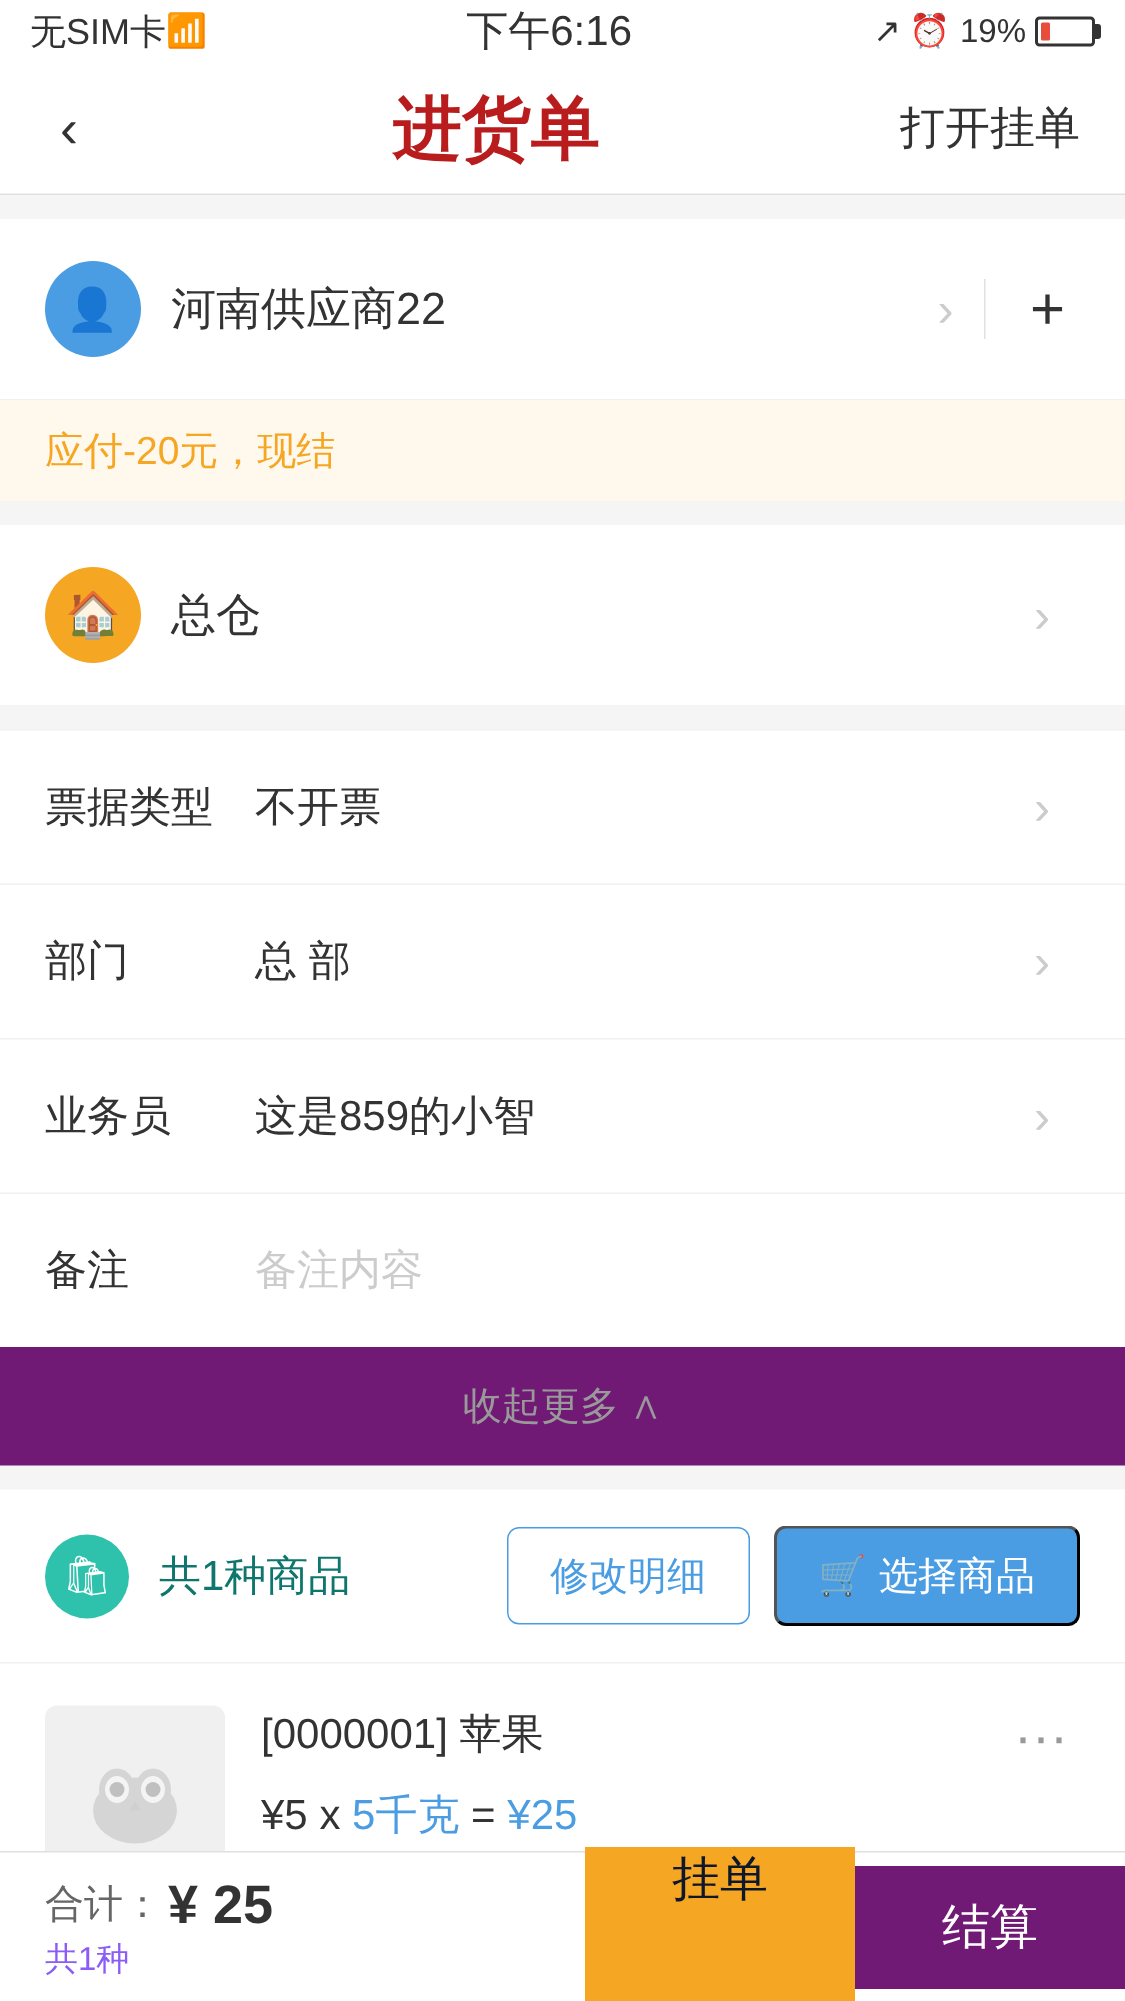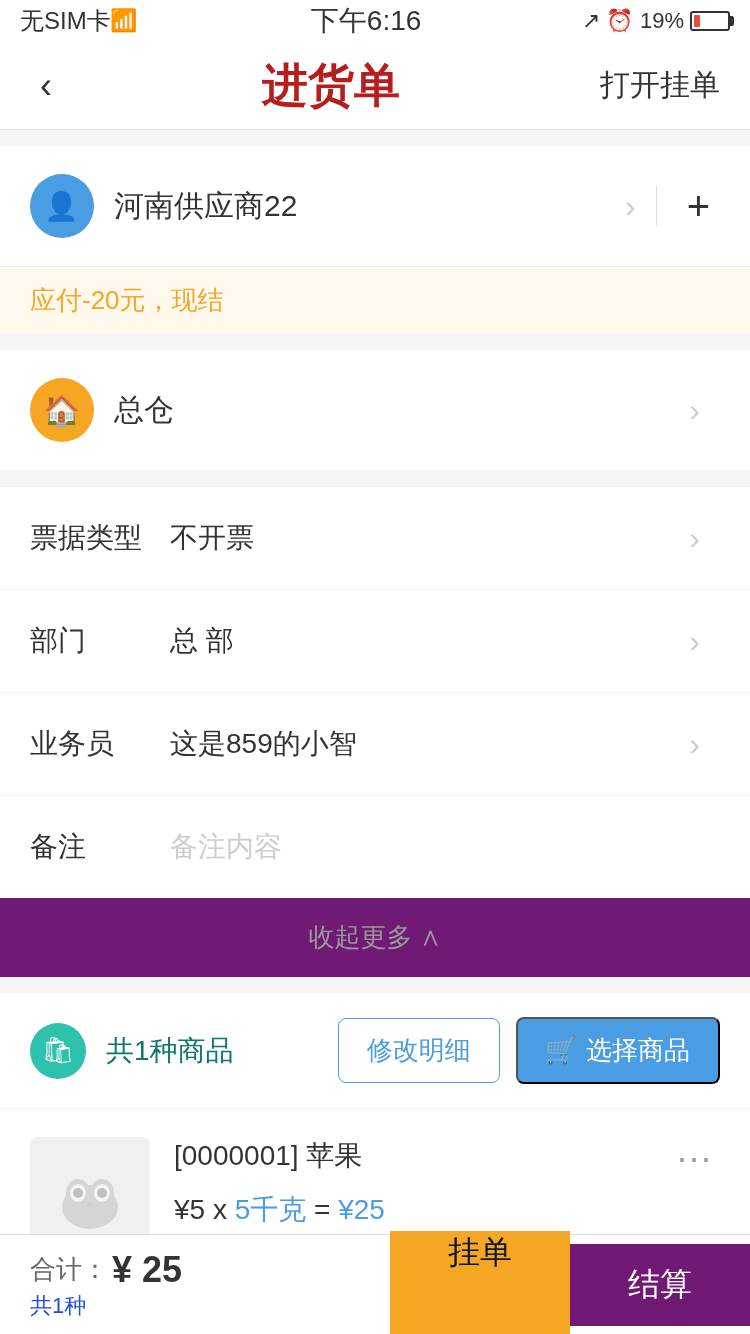--- a/index.html
+++ b/index.html
@@ -316,21 +316,21 @@
       font-size: 26px;
       color: #666;
     }
     .bottom-total-amount {
       font-size: 36px;
       color: #333;
       font-weight: bold;
     }
     .bottom-total-count {
       font-size: 22px;
-      color: #1d4ed8;
+      color: #8b5cf6;
     }
     .btn-hang {
       width: 180px;
       height: 108px;
       background: #f5a623;
       color: #0f172a;
       font-size: 32px;
       display: flex;
       align-items: flex-start;
       justify-content: center;

